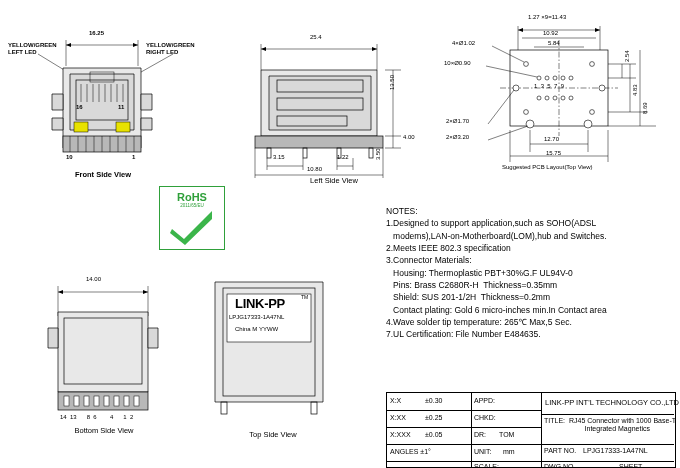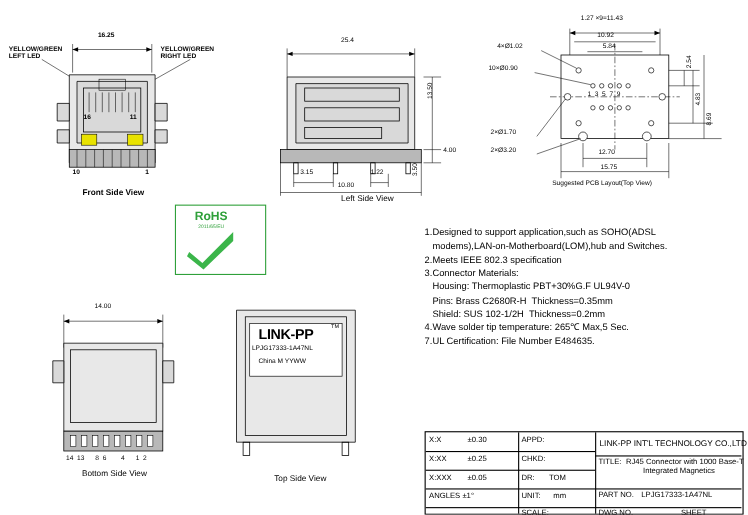--- a/index.html
+++ b/index.html
@@ -13,21 +13,21 @@
   svg{display:block;overflow:visible;}
   .stroke{fill:none;stroke:#000;stroke-width:0.7;}
   .stroke-thin{fill:none;stroke:#000;stroke-width:0.5;}
   .dim{fill:none;stroke:#000;stroke-width:0.5;}
   .fillgray{fill:#d9d9d9;stroke:#000;stroke-width:0.7;}
   .fillgray2{fill:#e8e8e8;stroke:#000;stroke-width:0.7;}
   .filldark{fill:#b8b8b8;stroke:#000;stroke-width:0.7;}
   .yel{fill:#e8e200;stroke:#000;stroke-width:0.5;}
   .grn{fill:#3bb54a;}
   .notes{font-size:8.5px;line-height:1.45;white-space:pre;}
-  .rohs-box{border:1.2px solid #2fa03a;padding-left:17px;}
+  .rohs-box{border:1.2px solid #2fa03a;}
 </style>
 </head>
 <body>
 
 <div class="abs" style="left:8px;top:18px;width:180px;height:170px;font-weight:bold;">
   <svg width="180" height="170">
 
     <line class="dim" x1="58" y1="22" x2="58" y2="48"></line>
     <line class="dim" x1="130" y1="22" x2="130" y2="48"></line>
     <line class="dim" x1="58" y1="27" x2="130" y2="27"></line>
@@ -214,27 +214,29 @@
 
 <div class="abs rohs-box" style="left:159px;top:186px;width:64px;height:62px;background:#fff;">
   <div class="abs" style="left:0;top:4px;width:64px;text-align:center;font-size:11px;font-weight:bold;color:#2fa03a;">RoHS</div>
   <div class="abs" style="left:0;top:16px;width:64px;text-align:center;font-size:4.5px;color:#2fa03a;">2011/65/EU</div>
   <svg class="abs" style="left:8px;top:22px;" width="48" height="36">
     <path class="grn" d="M4,20 L16,30 L44,2 L44,10 L17,36 L2,24 Z"></path>
   </svg>
 </div>
 
 <div class="abs" style="left:386px;top:205px;width:292px;">
+  <div class="notes">NOTES:</div>
   <div class="notes">1.Designed to support application,such as SOHO(ADSL</div>
   <div class="notes">   modems),LAN-on-Motherboard(LOM),hub and Switches.</div>
   <div class="notes">2.Meets IEEE 802.3 specification</div>
   <div class="notes">3.Connector Materials:</div>
   <div class="notes">   Housing: Thermoplastic PBT+30%G.F UL94V-0</div>
   <div class="notes">   Pins: Brass C2680R-H  Thickness=0.35mm</div>
-  <div class="notes">   Shield: SUS 102-1/2H  Thickness=0.2mm</div>
+  <div class="notes">   Shield: SUS 201-1/2H  Thickness=0.2mm</div>
+  <div class="notes">   Contact plating: Gold 6 micro-inches min.In Contact area</div>
   <div class="notes">4.Wave solder tip temperature: 265℃ Max,5 Sec.</div>
   <div class="notes">7.UL Certification: File Number E484635.</div>
 </div>
 
 <div class="abs" style="left:10px;top:268px;width:180px;height:196px;">
   <svg width="180" height="196">
     <line class="dim" x1="48" y1="18" x2="48" y2="48"></line>
     <line class="dim" x1="138" y1="18" x2="138" y2="48"></line>
     <line class="dim" x1="48" y1="24" x2="138" y2="24"></line>
     <path d="M48,24 l5,-2 l0,4 z" fill="#000"></path>

